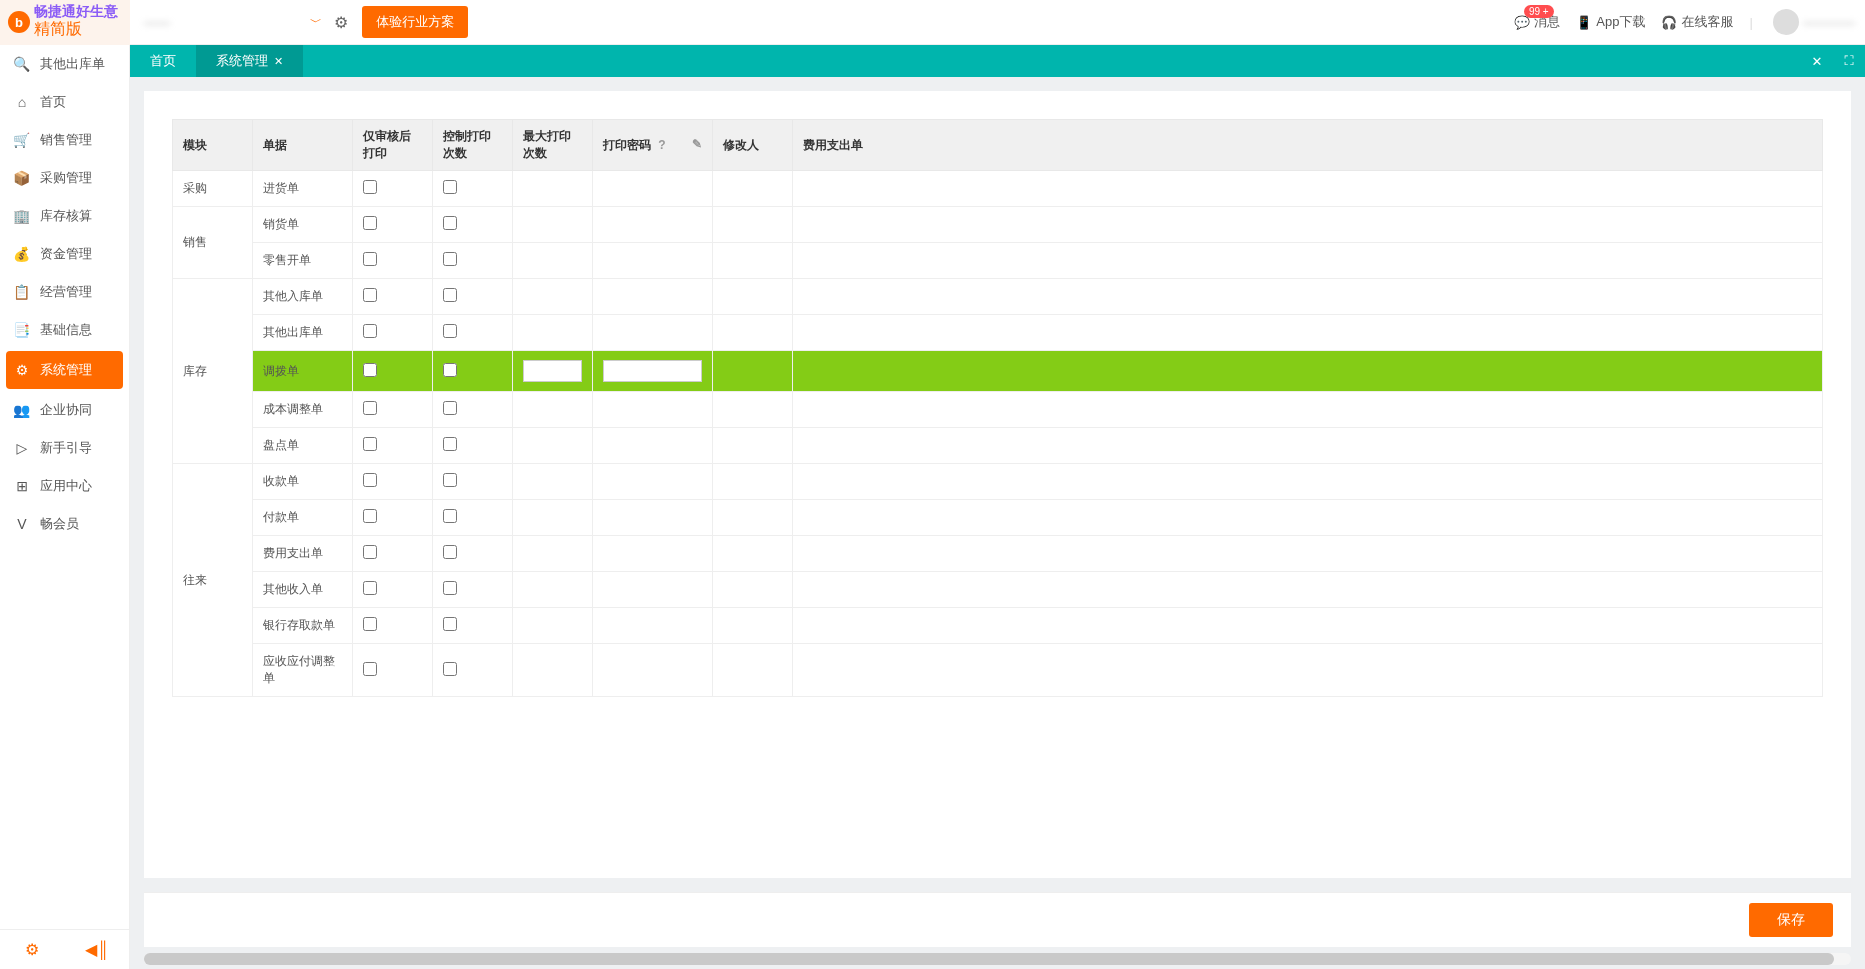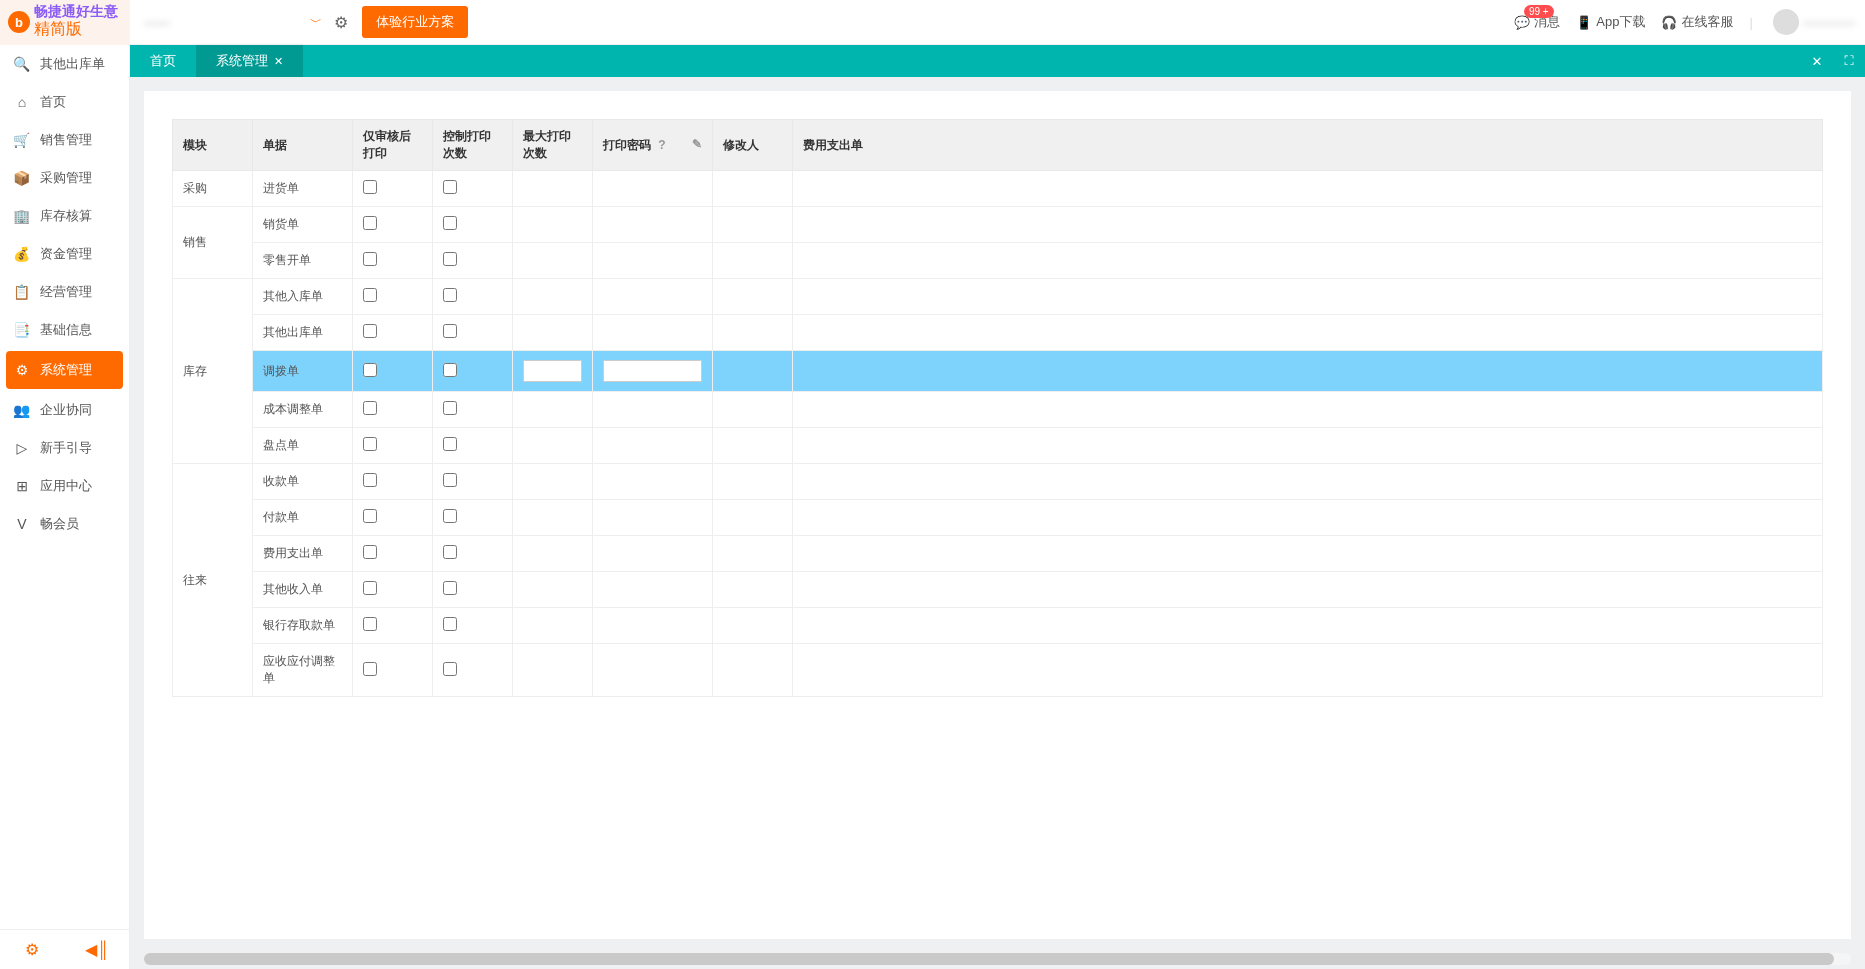--- a/index.html
+++ b/index.html
@@ -40,21 +40,21 @@
 .tab-icon-right { width: 32px; display: flex; align-items: center; justify-content: center; cursor: pointer; }
 
 
 .main { position: absolute; left: 130px; right: 0; top: 77px; bottom: 0; background: #eef0f2; display: flex; flex-direction: column; }
 .content-card { background: #fff; margin: 14px; flex: 1; padding: 28px; overflow: auto; }
 
 
 .tbl { width: 100%; border-collapse: collapse; font-size: 12px; }
 .tbl th { background: #f0f0f0; text-align: left; padding: 8px 10px; font-weight: bold; border: 1px solid #e8e8e8; color: #333; }
 .tbl td { padding: 9px 10px; border: 1px solid #eee; color: #555; }
-.tbl tr.highlight td { background: #7dd3fc; }
+.tbl tr.highlight td { background: #84cc16; }
 .tbl input[type=checkbox] { width: 14px; height: 14px; }
 .tbl input[type=text] { width: 100%; border: 1px solid #ccc; padding: 3px 4px; font-size: 12px; }
 .col-module { width: 80px; }
 .col-bill { width: 100px; }
 .col-cb { width: 80px; text-align: left; }
 .col-max { width: 80px; }
 .col-pwd { width: 120px; }
 .col-user { width: 80px; }
 .help-icon { color: #999; margin-left: 4px; font-size: 12px; }
 .edit-icon { float: right; color: #999; font-size: 12px; }
@@ -329,16 +329,19 @@
             <td><input type="checkbox" style=""></td>
             <td><input type="checkbox" style=""></td>
             <td></td>
             <td></td>
             <td></td>
             <td></td>
           </tr>
         </tbody>
     </table>
   </div>
+  <div class="footer-bar">
+    <button class="save-btn">保存</button>
+  </div>
   <div class="hscroll">
     <div class="hscroll-thumb"></div>
   </div>
 </div>
 
 </body></html>

